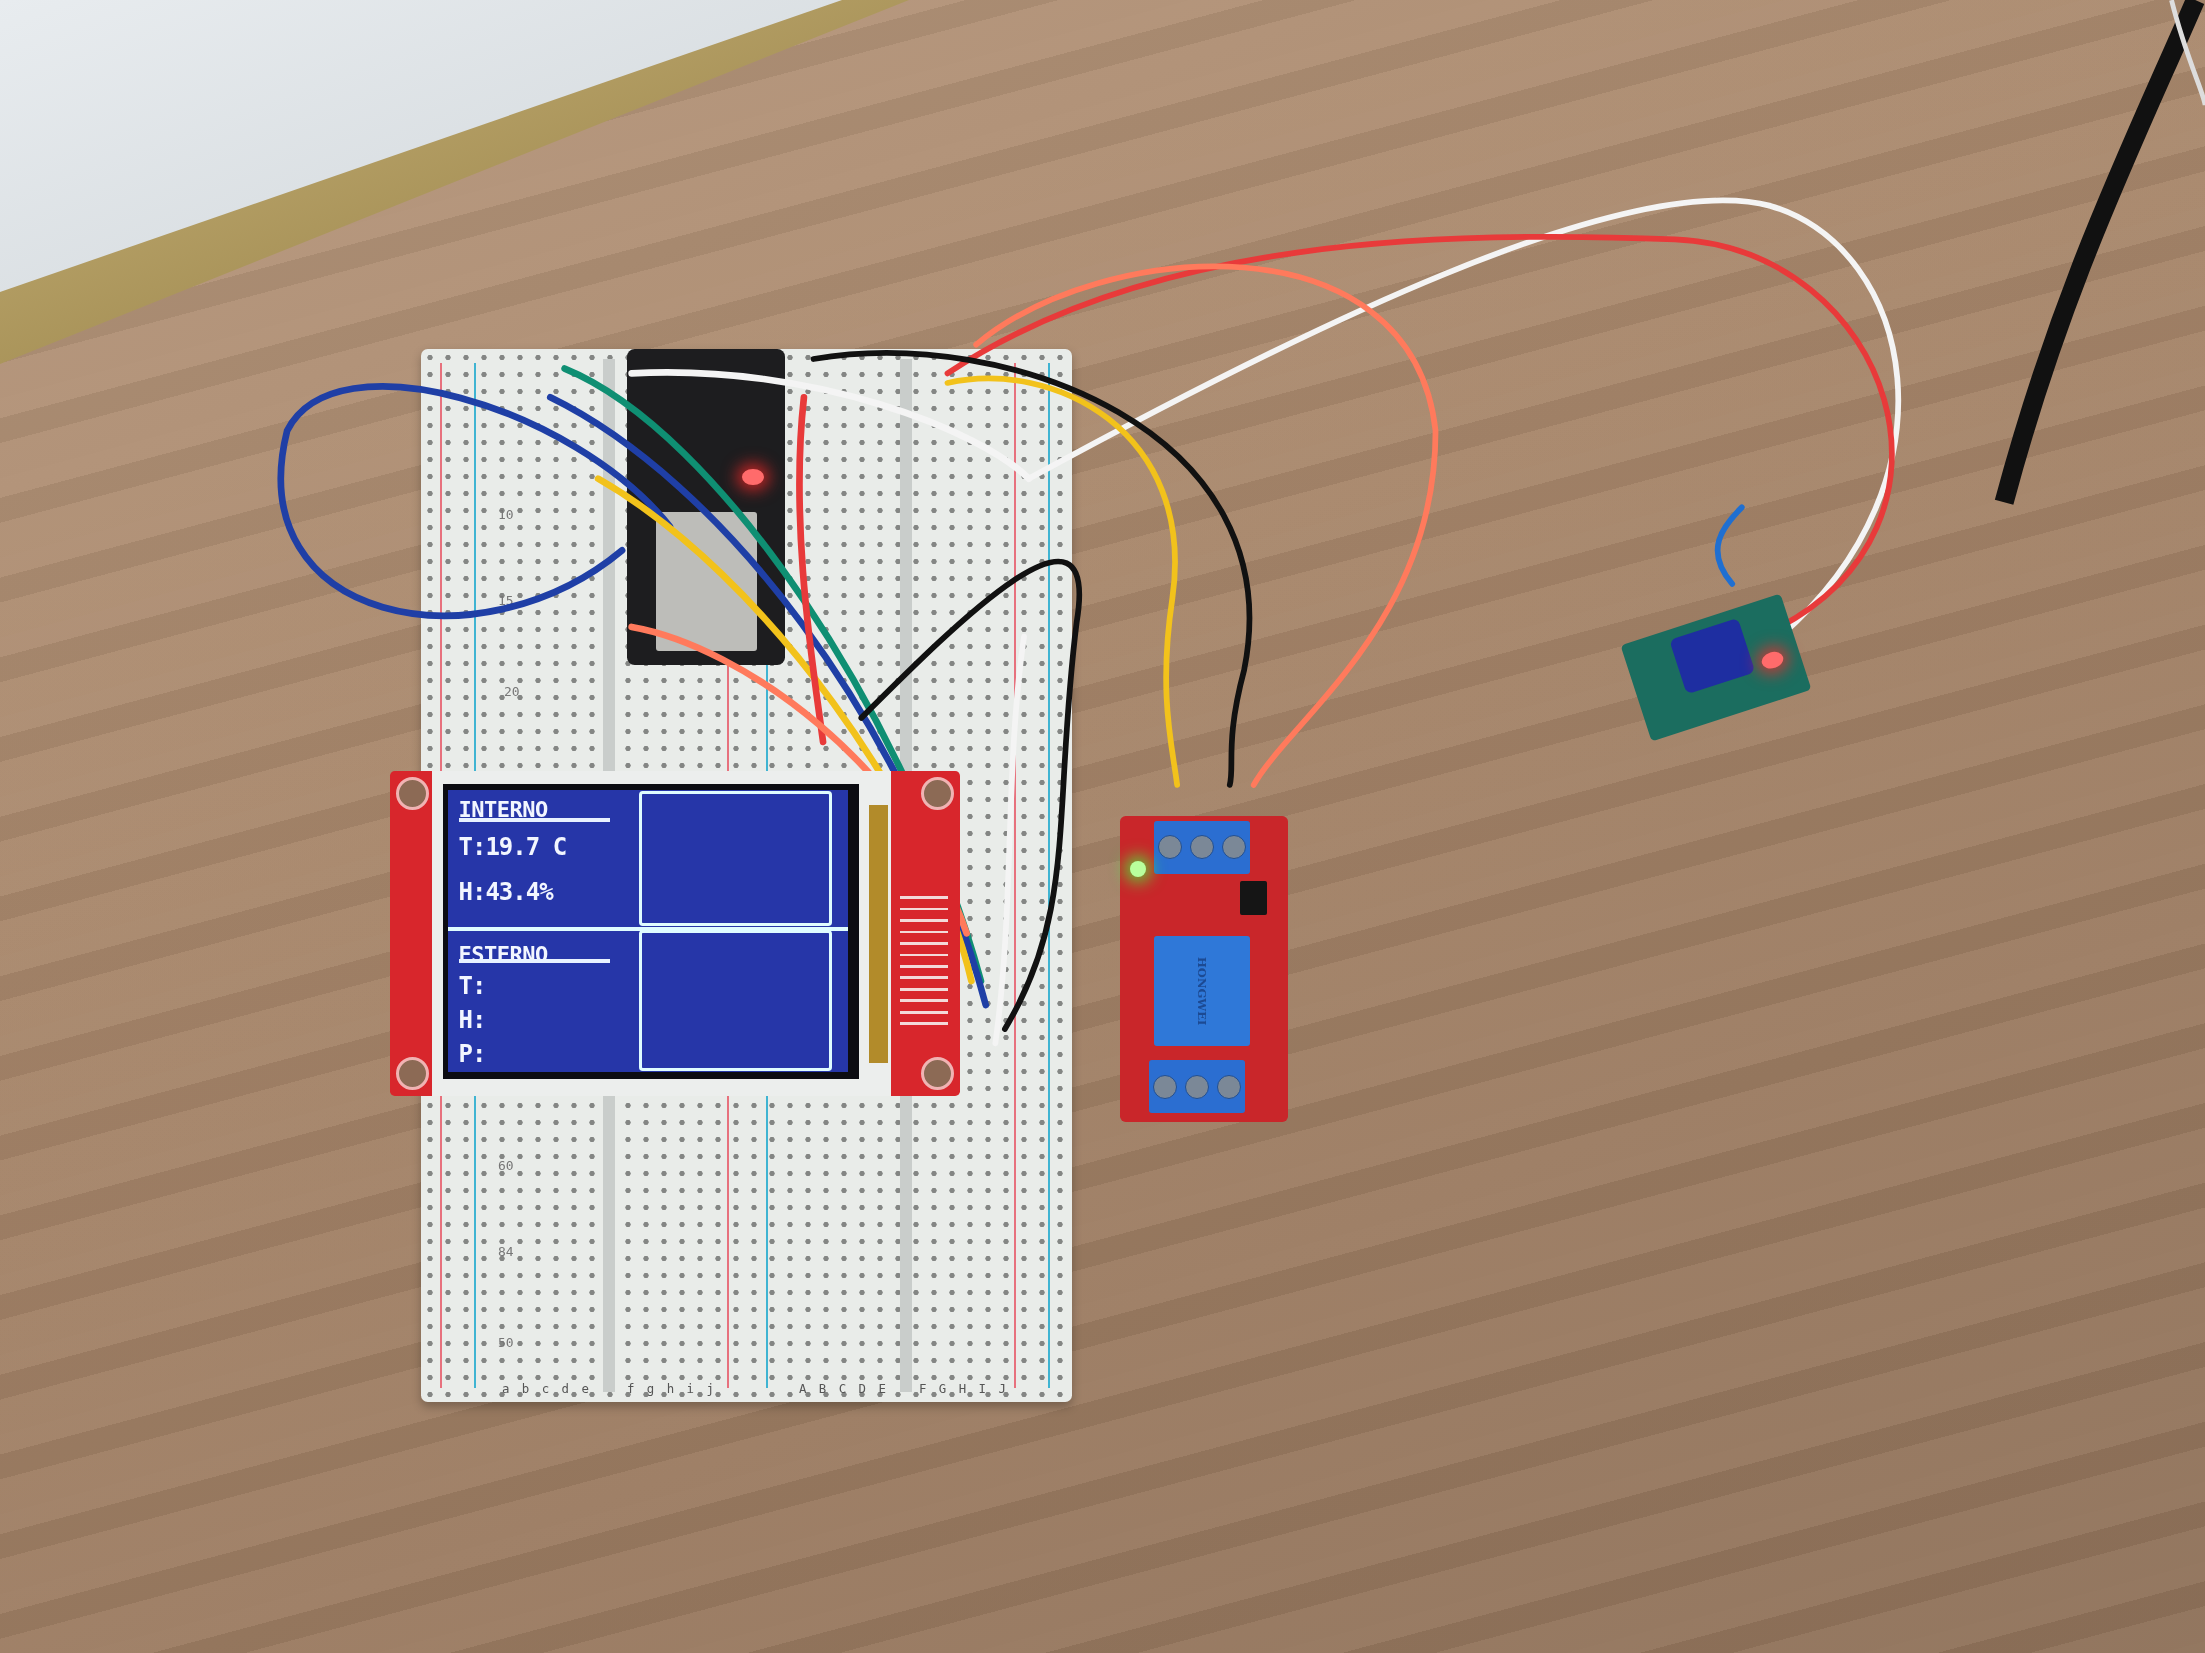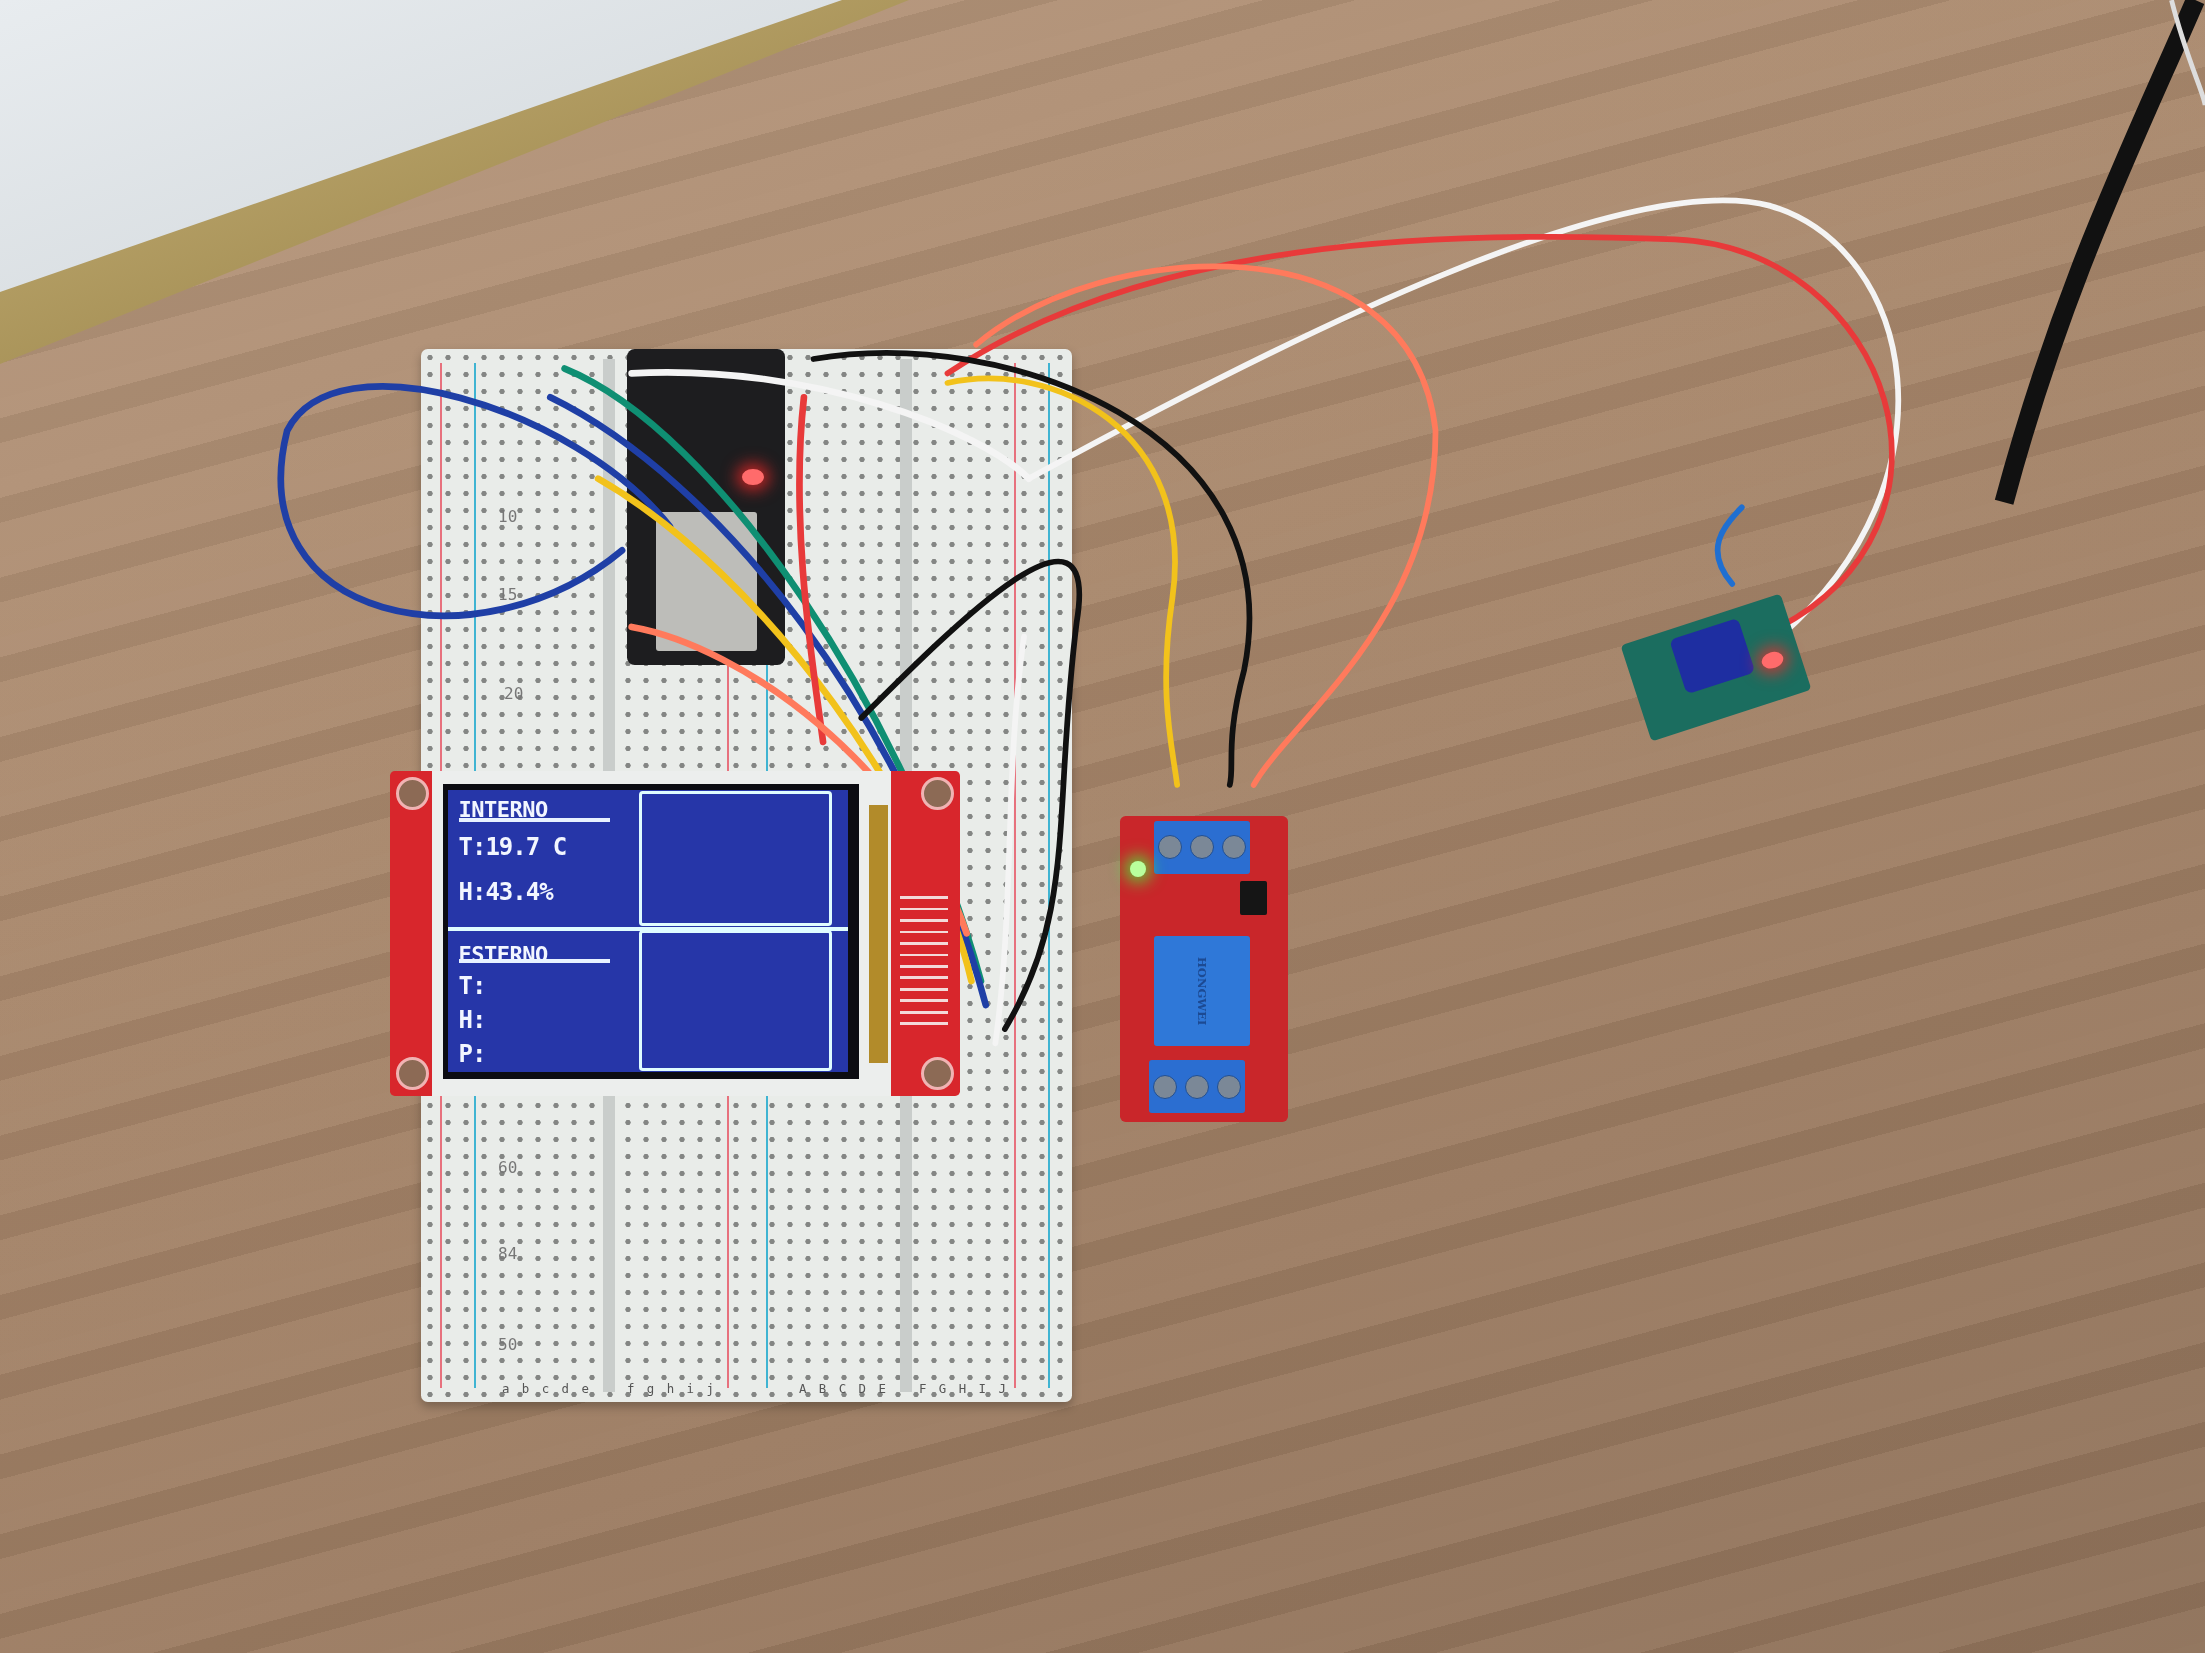--- a/index.html
+++ b/index.html
@@ -16,21 +16,21 @@
     clip-path:polygon(842px 0,909px 0,0 364px,0 292px);}
   .cable{position:absolute;right:0;top:0;width:574px;height:622px;}
   .breadboard{position:absolute;left:421px;top:349px;width:651px;height:1053px;
     background:#e9ece9;border-radius:6.7px;box-shadow:0 4.8px 9.6px rgba(0,0,0,0.25);}
   .bb-holes{position:absolute;inset:0;
     background-image:radial-gradient(circle,#333 0 2.4px,transparent 2.9px);
     background-size:18px 17px;opacity:.55;border-radius:6.7px;}
   .rail-line{position:absolute;top:14.4px;bottom:14.4px;width:2.4px;}
   .gutter{position:absolute;top:9.6px;bottom:9.6px;width:12.4px;background:#c9cdcb;}
   .col-labels{position:absolute;bottom:5.7px;display:flex;gap:12.4px;font-size:12.4px;color:#555;}
-  .row-num{position:absolute;font-size:16px;color:#777;}
+  .row-num{position:absolute;font-size:13px;color:#777;}
   .esp32{position:absolute;left:627px;top:349px;width:158px;height:316px;background:#1d1d1f;border-radius:7.7px;}
   .esp-module{position:absolute;left:29px;top:163px;width:101px;height:139px;background:#bdbdb9;border-radius:2.9px;}
   .led-red{position:absolute;width:22px;height:16.3px;border-radius:50%;background:#ff6b6b;box-shadow:0 0 14.4px 5.7px rgba(255,40,40,0.7);}
   .led-green{position:absolute;width:16.3px;height:16.3px;border-radius:50%;background:#b9ff9c;box-shadow:0 0 14.4px 5.7px rgba(60,255,60,0.7);}
   .tft-board{position:absolute;left:390px;top:771px;width:570px;height:325px;background:#d8262c;border-radius:4.8px;}
   .tft-hole{position:absolute;width:27px;height:27px;border-radius:50%;background:#8c6a55;border:3.8px solid #f0b3b3;}
   .tft-frame{position:absolute;left:42px;top:0;width:459px;height:325px;background:#eceeed;}
   .tft-screen{position:absolute;left:53px;top:13.4px;width:416px;height:295px;background:#0c0c12;}
   .tft-lcd{position:absolute;left:58px;top:19px;width:400px;height:282px;background:#2636a8;
     font-family:"DejaVu Sans Mono", monospace;font-weight:bold;color:#f2f6ff;}
@@ -69,21 +69,21 @@
   <div class="rail-line" style="left:19px;background:#e7717d"></div>
   <div class="rail-line" style="left:53px;background:#3fb4d2"></div>
   <div class="gutter" style="left:182px"></div>
   <div class="rail-line" style="left:306px;background:#e7717d"></div>
   <div class="rail-line" style="left:345px;background:#3fb4d2"></div>
   <div class="gutter" style="left:479px"></div>
   <div class="rail-line" style="left:593px;background:#e7717d"></div>
   <div class="rail-line" style="left:627px;background:#3fb4d2"></div>
 
   <div class="row-num" style="left:77px;top:158px">10</div>
-  <div class="row-num" style="left:77px;top:236px">15</div>
+  <div class="row-num" style="left:77px;top:244px">15</div>
   <div class="row-num" style="left:83px;top:335px">20</div>
   <div class="row-num" style="left:77px;top:809px">60</div>
   <div class="row-num" style="left:77px;top:895px">84</div>
   <div class="row-num" style="left:77px;top:986px">50</div>
 
   <div class="col-labels" style="left:81px">
     <span>a</span>
     <span>b</span>
     <span>c</span>
     <span>d</span>

